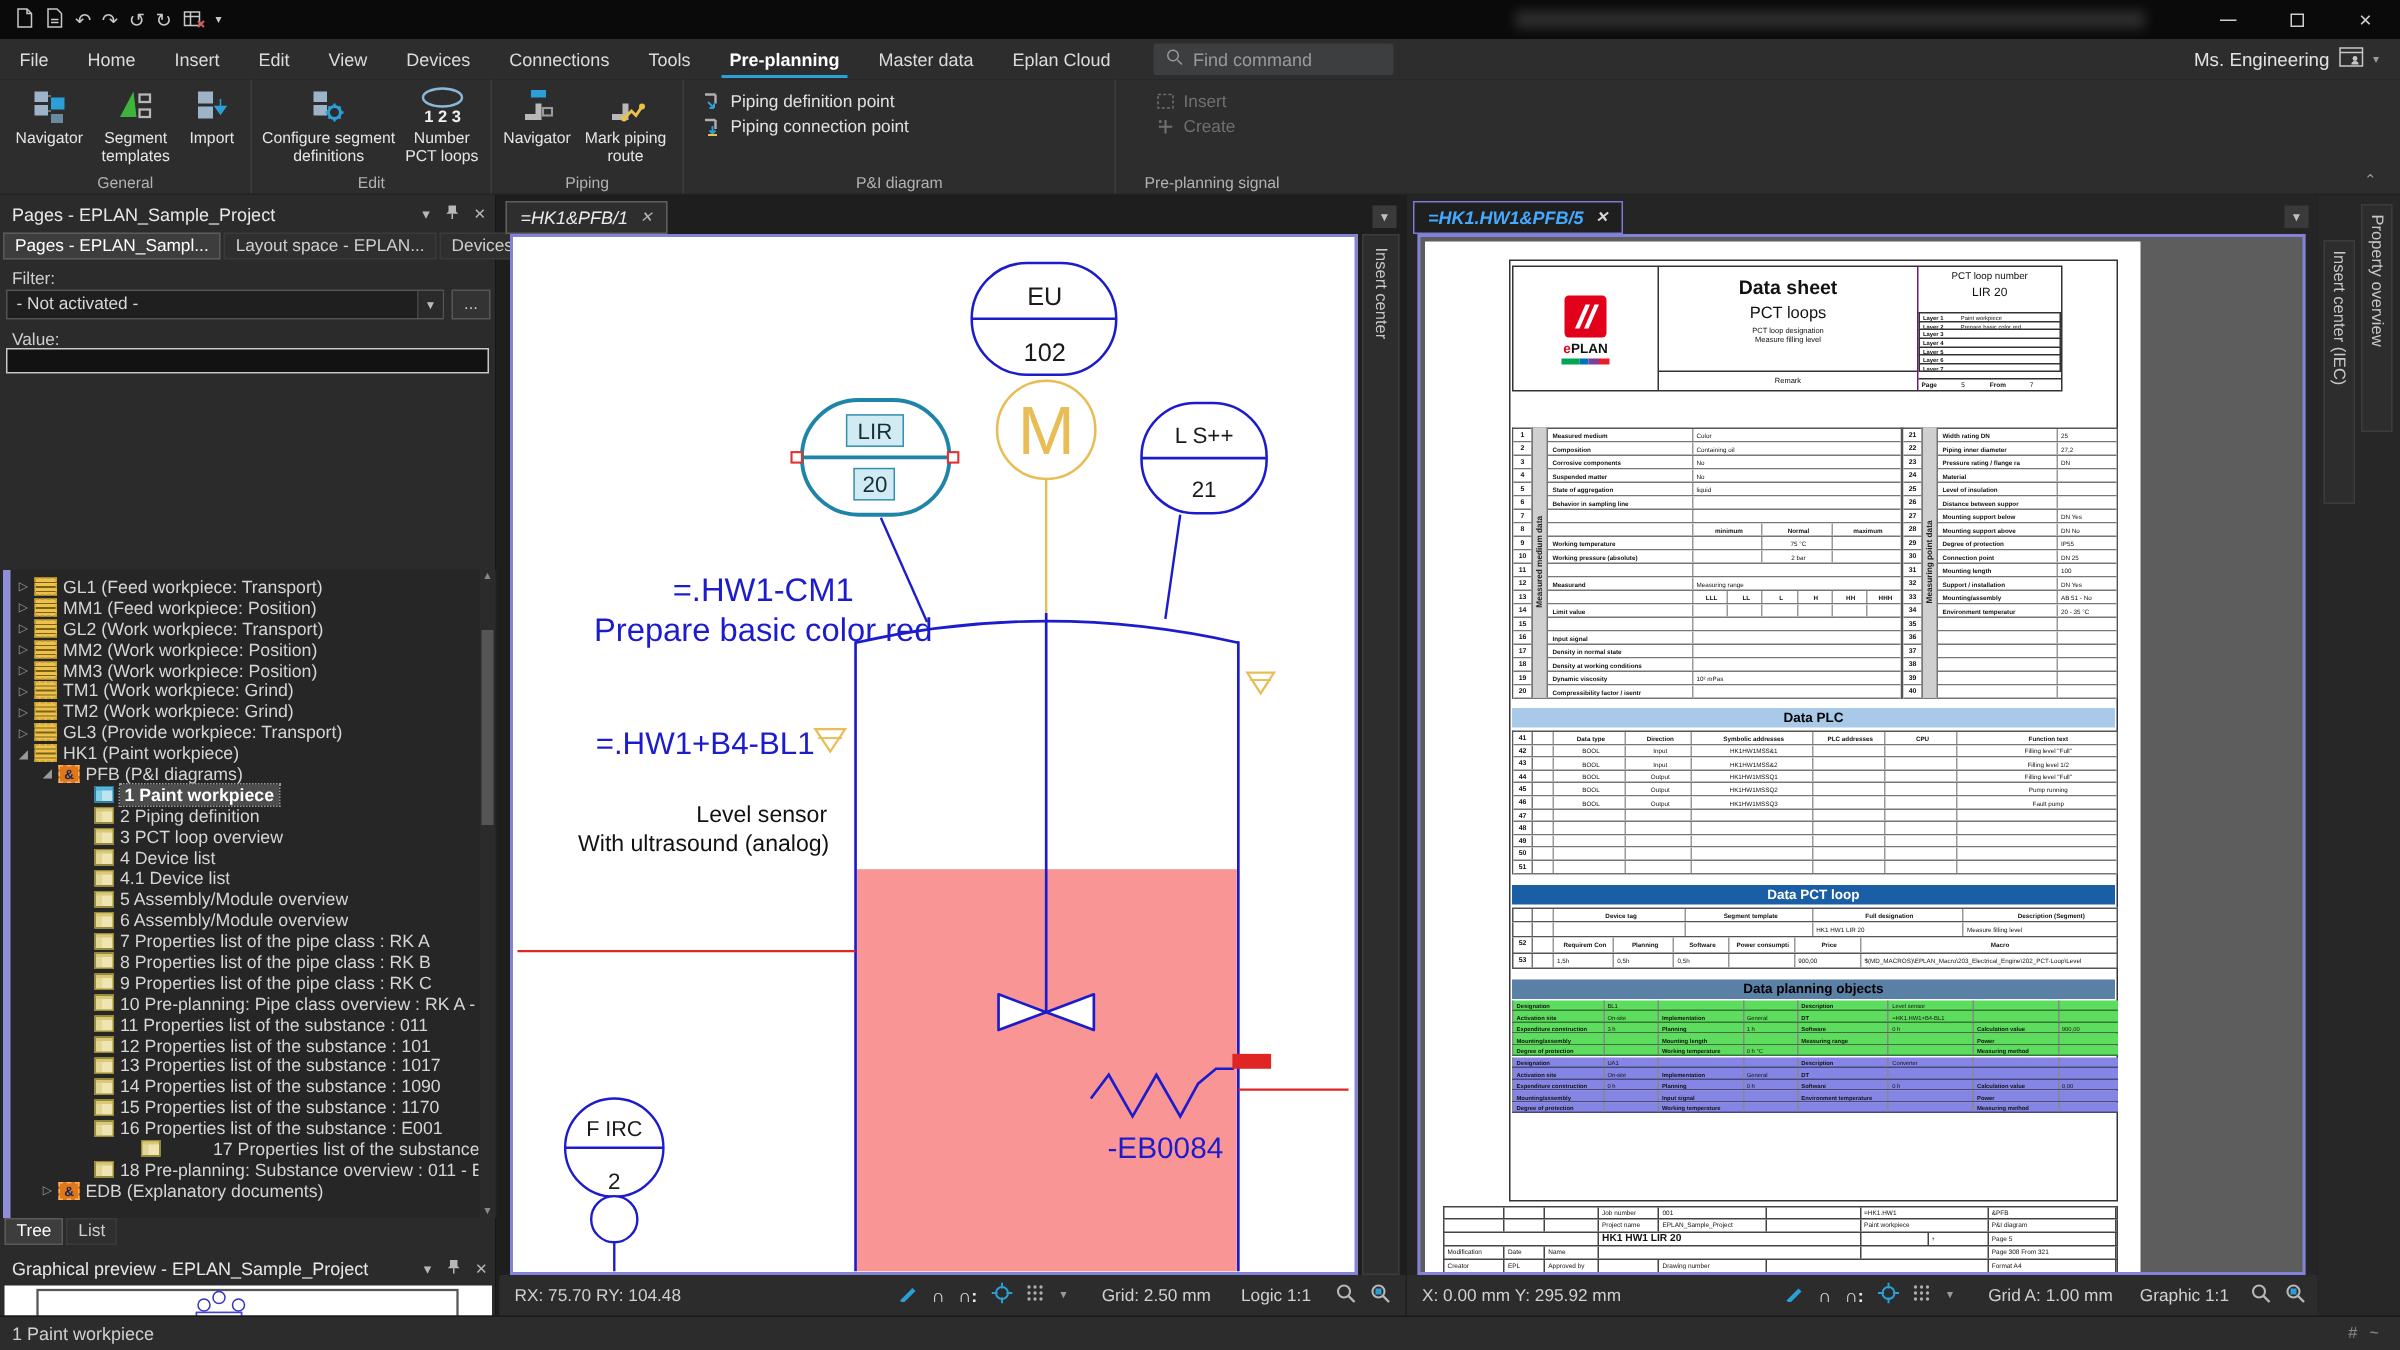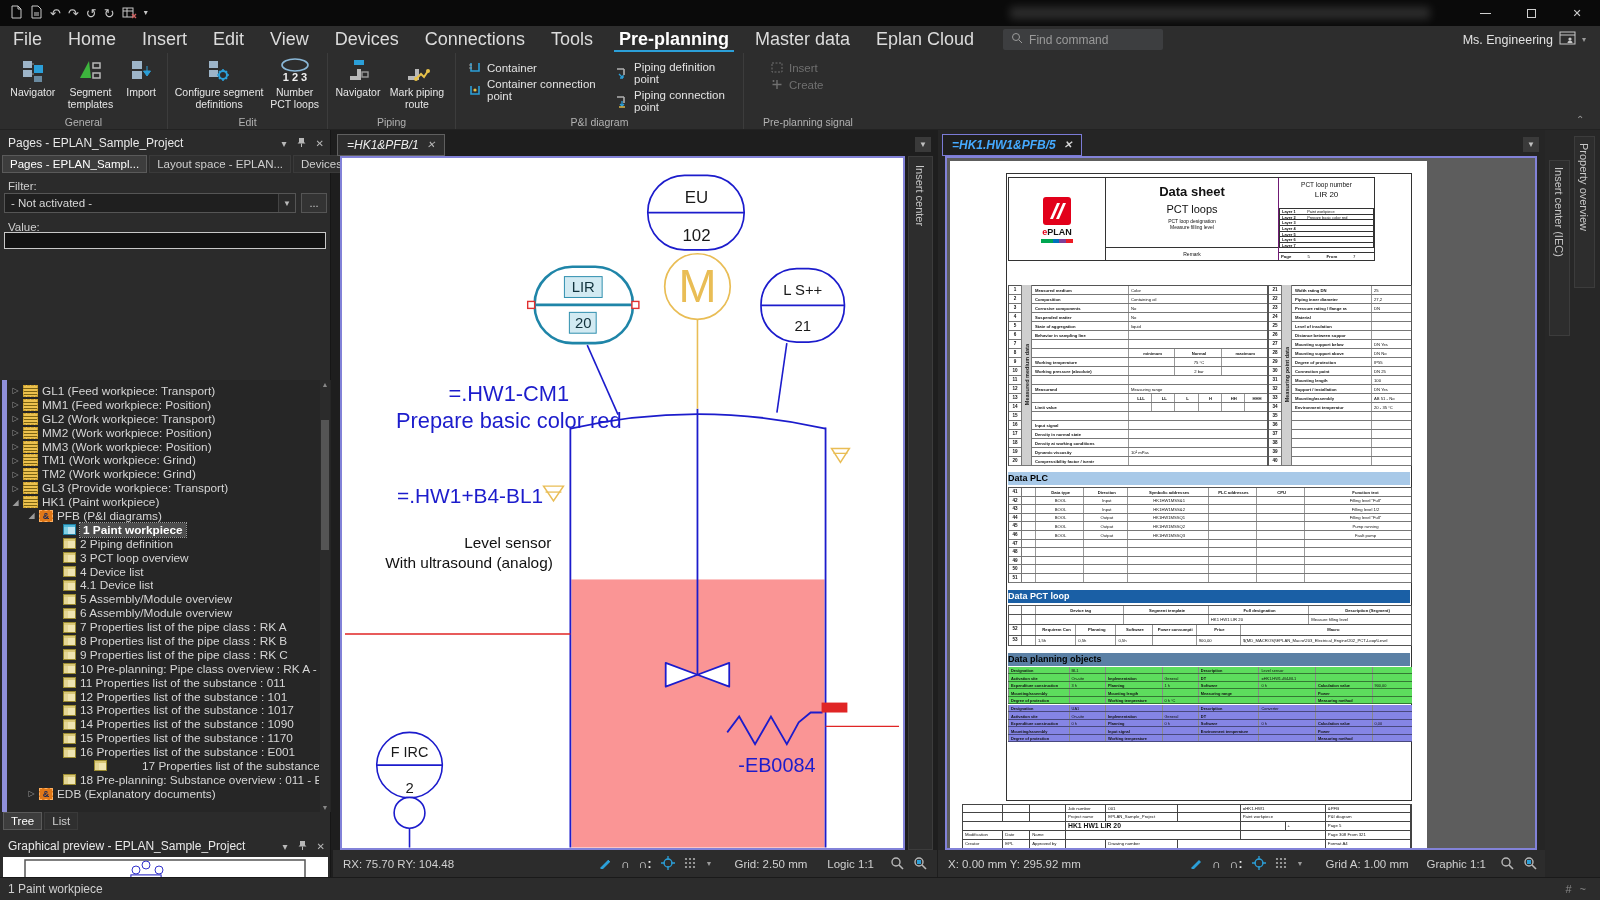--- a/index.html
+++ b/index.html
@@ -15,21 +15,21 @@
   #title-blur { position:absolute; left:1010px; top:7px; width:420px; height:12px;
                 background:#4a4a4a; filter:blur(4px); opacity:.55; border-radius:2px;}
   .winbtns { margin-left:auto; display:flex; }
   .winbtn { width:46px; height:26px; display:flex; align-items:center; justify-content:center; color:#cfcfcf; font-size:11px;}
   .winbtn .minglyph { width:11px; height:1px; background:#cfcfcf; display:block;}
   .winbtn .maxglyph { width:9px; height:9px; border:1px solid #cfcfcf; display:block;}
 
   
   #menubar { position:absolute; left:0; top:26px; width:1600px; height:27px; background:#2d2d2d;
              display:flex; align-items:center; }
-  .mtab { padding:0 13px; font-size:18px; color:#dcdcdc; height:27px; display:flex; align-items:center; position:relative; cursor:default;}
+  .mtab { padding:0 13px; font-size:12px; color:#dcdcdc; height:27px; display:flex; align-items:center; position:relative; cursor:default;}
   .mtab.active { color:#ffffff; font-weight:bold; }
   .mtab.active::after { content:""; position:absolute; left:8px; right:8px; bottom:1px; height:2px; background:#2b9fd8;}
   #findbox { margin-left:16px; width:160px; height:21px; background:#3d3e40; border-radius:2px;
              display:flex; align-items:center; gap:6px; padding:0 8px; color:#9a9a9a; font-size:12px;}
   #userblock { margin-left:auto; display:flex; align-items:center; gap:6px; padding-right:14px; font-size:12.5px; color:#e2e2e2;}
 
   
   #ribbon { position:absolute; left:0; top:53px; width:1600px; height:77px; background:#2d2d2d; border-bottom:1px solid #222; display:flex;}
   .rgroup { position:relative; border-right:1px solid #3c3c3c; padding:2px 4px 14px 4px; display:flex; align-items:flex-start;}
   .rgroup-label { position:absolute; bottom:1px; left:0; right:0; text-align:center; font-size:10.5px; color:#b2b2b2;}
@@ -104,21 +104,21 @@
 
   
   #dock { position:absolute; left:1545px; top:130px; width:55px; height:747px; background:#272727;}
   .docktab { position:absolute; width:21px; background:#2d2d2d; border:1px solid #3c3c3c;}
   .docktab .vtext { padding-top:6px; margin-left:3px; font-size:11px;}
 
   
   #sheet { position:absolute; left:3px; top:3px; width:477px; height:690px; background:#ffffff; color:#111;}
   #sheet .frame { position:absolute; left:56px; top:12px; width:406px; height:628px; border:1px solid #333;}
   .ds-cell { overflow:hidden; white-space:nowrap; }
-  .band { position:absolute; left:58px; width:402px; font-weight:bold; color:#000;}
+  .band { position:absolute; left:58px; width:402px; text-align:center; font-weight:bold; color:#000;}
   .srow { position:relative; display:flex; height:9px; border-bottom:1px solid #777; background:#fff;}
   .srow .num { position:absolute; left:0; top:0; width:13px; height:100%; font-size:4.6px; font-weight:bold;
                border-right:1px solid #777; text-align:center; line-height:8px;}
   .srow .slabel { margin-left:24px; font-size:4.2px; font-weight:bold; padding:1.6px 0 0 2px; overflow:hidden; white-space:nowrap;}
   .srow .sval { font-size:4.2px; padding:1.6px 0 0 2px; overflow:hidden; white-space:nowrap; border-left:1px solid #999; flex:1;}
   .graybar { position:absolute; width:11px; background:#cfcfcf; border-right:1px solid #777; border-left:1px solid #777;
              display:flex; align-items:center; justify-content:center;}
   .graybar span { writing-mode:vertical-rl; transform:rotate(180deg); font-size:5.5px; font-weight:bold; color:#222; white-space:nowrap;}
   .pcell { font-size:4.2px; border-left:1px solid #888; padding:1.4px 0 0 2px; overflow:hidden; white-space:nowrap;}
   .hd { font-weight:bold; text-align:center; padding-left:0;}
@@ -276,40 +276,20 @@
             <circle cx="24" cy="13" r="2" fill="#e8c24a"></circle>
           </svg>
         </span>
       <span class="blabel">Mark piping
 route</span>
     </div>
     <div class="rgroup-label">Piping</div>
   </div>
 
   <div class="rgroup" style="width:288px;">
-    <div class="smallcol">
-      <div class="smallbtn">
-        <span class="ribicon">
-            <svg width="14" height="13">
-              <path d="M3 2v8h8V2" fill="none" stroke="#2b9fd8" stroke-width="1.6"></path>
-              <path d="M1 4h3M1 7h3" stroke="#9a9a9a"></path>
-            </svg>
-          </span>
-        <span>Container</span>
-      </div>
-      <div class="smallbtn">
-        <span class="ribicon">
-            <svg width="14" height="13">
-              <path d="M3 2v8h8V2" fill="none" stroke="#2b9fd8" stroke-width="1.6"></path>
-              <circle cx="7" cy="6" r="1.6" fill="#e8c24a"></circle>
-            </svg>
-          </span>
-        <span>Container connection point</span>
-      </div>
-    </div>
     <div class="smallcol">
       <div class="smallbtn">
         <span class="ribicon">
             <svg width="14" height="13">
               <path d="M2 2h7M9 2v6" stroke="#b0b0b0" stroke-width="1.6" fill="none"></path>
               <path d="M4 7l4 4M8 11v-3M8 11H5" stroke="#2b9fd8" stroke-width="1.3" fill="none"></path>
             </svg>
           </span>
         <span>Piping definition point</span>
       </div>

